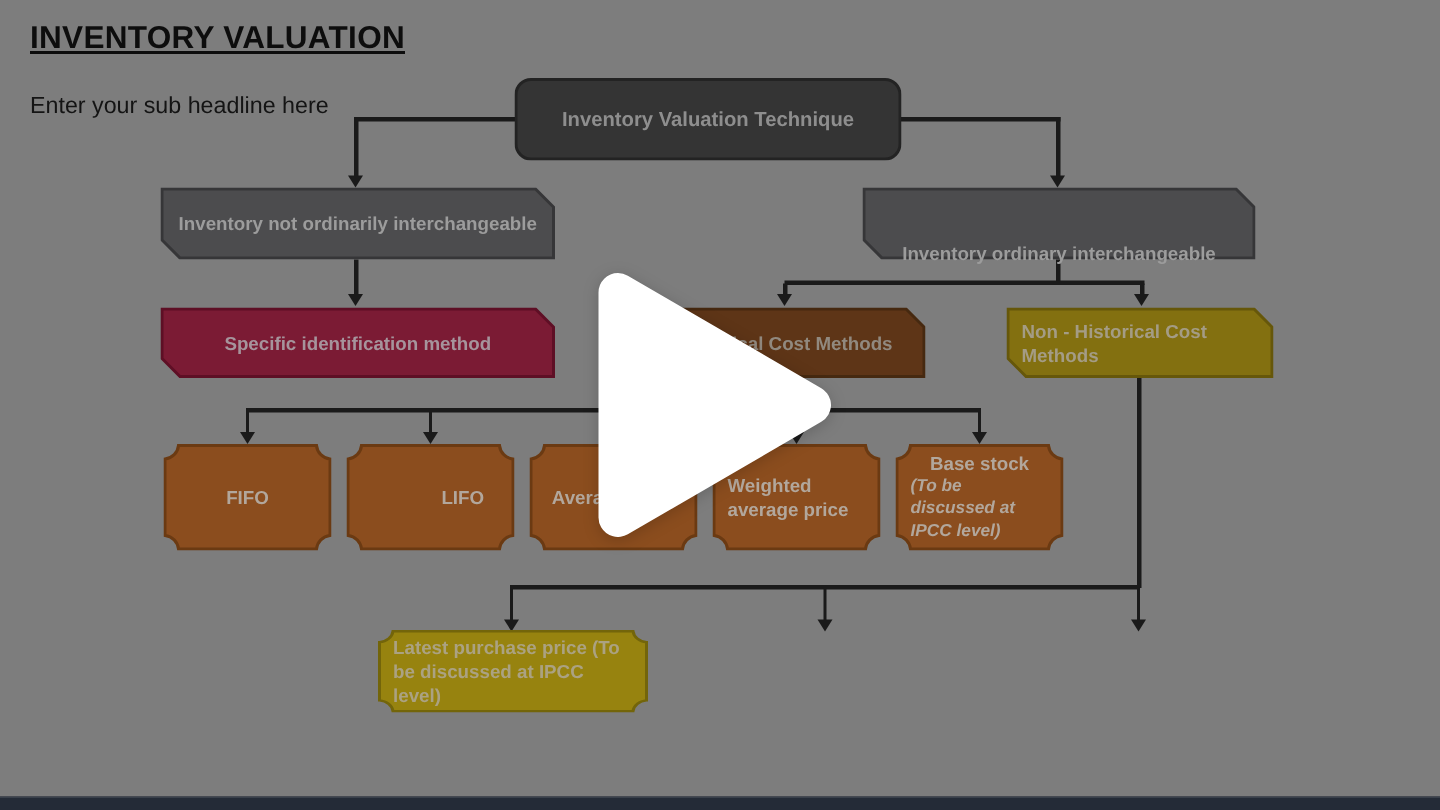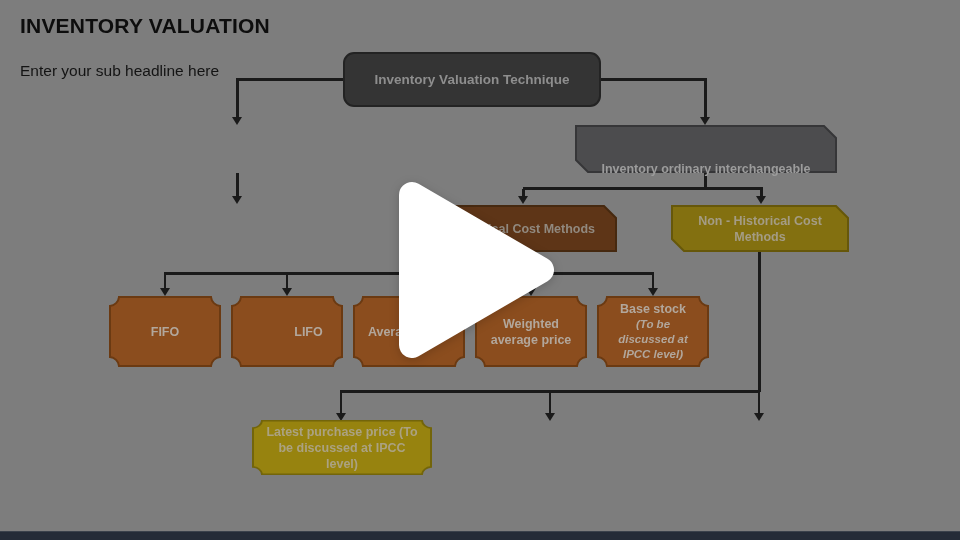--- a/index.html
+++ b/index.html
@@ -1,28 +1,28 @@
 <!DOCTYPE html>
 <html><head>
 <meta charset="utf-8">
 <style>
   html,body{margin:0;padding:0;}
   body{font-family:"Liberation Sans","DejaVu Sans",sans-serif;}
   #stage{position:relative;width:960px;height:540px;overflow:hidden;background:#7d7d7d;}
 
   
   #heading{position:absolute;left:20px;top:14px;z-index:3;}
-  #page-title{font-size:21px;font-weight:800;color:#0d0d0d;letter-spacing:.2px;margin:0;}
+  #page-title{font-size:21px;font-weight:800;color:#0d0d0d;letter-spacing:.2px;margin:0;text-decoration:underline;}
   #page-subtitle{font-size:15.5px;font-weight:400;color:#141414;margin-top:24px;}
 
   
   .node{position:absolute;z-index:2;}
   .node svg{position:absolute;left:0;top:0;width:100%;height:100%;display:block;}
   .node-label{position:absolute;inset:0;display:flex;flex-direction:column;align-items:center;
-    justify-content:center;text-align:center;font-weight:700;font-size:12.5px;line-height:1.28;
+    justify-content:center;font-weight:700;font-size:12.5px;line-height:1.28;
     padding:2px 10px;box-sizing:border-box;z-index:2;}
   .node-label .sub{font-style:italic;font-size:11.5px;font-weight:600;}
   #node-root .node-label{font-size:13.5px;}
 
   
   .cline{position:absolute;background:#1a1a1a;z-index:1;}
   .carrow{position:absolute;width:0;height:0;border-left:5.5px solid transparent;
     border-right:5.5px solid transparent;border-top:8.5px solid #1a1a1a;z-index:1;}
 
   
@@ -80,27 +80,39 @@
       <div class="carrow" style="left: 753.5px; top: 413px; border-top-color: rgb(26, 26, 26);"></div>
     </div>
 
   <div class="node" id="node-root" style="left:343px;top:52px;width:258px;height:55px">
       <svg viewBox="0 0 258 55" preserveAspectRatio="none">
         <rect x="1" y="1" width="256" height="53" rx="10" fill="#343434" stroke="#232323" stroke-width="2"></rect>
       </svg>
     <div class="node-label" style="color: rgb(142, 142, 142);">Inventory Valuation Technique</div>
   </div>
 
+  <div class="node" style="left:107px;top:125px;width:263px;height:48px">
+      <svg viewBox="0 0 263 48" preserveAspectRatio="none">
+        <path d="M1 1 H250 L262 13 V47 H13 L1 35 Z" fill="#4c4c4e" stroke="#363638" stroke-width="2"></path>
+      </svg>
+    <div class="node-label" style="color: rgb(156, 156, 156);">Inventory not ordinarily interchangeable</div>
+  </div>
   <div class="node" style="left:575px;top:125px;width:262px;height:48px">
       <svg viewBox="0 0 262 48" preserveAspectRatio="none">
         <path d="M1 1 H249 L261 13 V47 H13 L1 35 Z" fill="#4c4c4e" stroke="#363638" stroke-width="2"></path>
       </svg>
     <div class="node-label" style="color: rgb(156, 156, 156); margin-top: 40px;">Inventory ordinary interchangeable</div>
   </div>
 
+  <div class="node" style="left:107px;top:205px;width:263px;height:47px">
+      <svg viewBox="0 0 263 47" preserveAspectRatio="none">
+        <path d="M1 1 H250 L262 13 V46 H13 L1 34 Z" fill="#7b1b34" stroke="#5e0f25" stroke-width="2"></path>
+      </svg>
+    <div class="node-label" style="color: rgb(166, 148, 156);">Specific identification method</div>
+  </div>
   <div class="node" style="left:430px;top:205px;width:187px;height:47px">
       <svg viewBox="0 0 187 47" preserveAspectRatio="none">
         <path d="M1 1 H174 L186 13 V46 H13 L1 34 Z" fill="#5e3517" stroke="#462910" stroke-width="2"></path>
       </svg>
     <div class="node-label" style="color: rgb(145, 137, 127);">Historical Cost Methods</div>
   </div>
   <div class="node" style="left:671px;top:205px;width:178px;height:47px">
       <svg viewBox="0 0 178 47" preserveAspectRatio="none">
         <path d="M1 1 H165 L177 13 V46 H13 L1 34 Z" fill="#837010" stroke="#66570a" stroke-width="2"></path>
       </svg>

